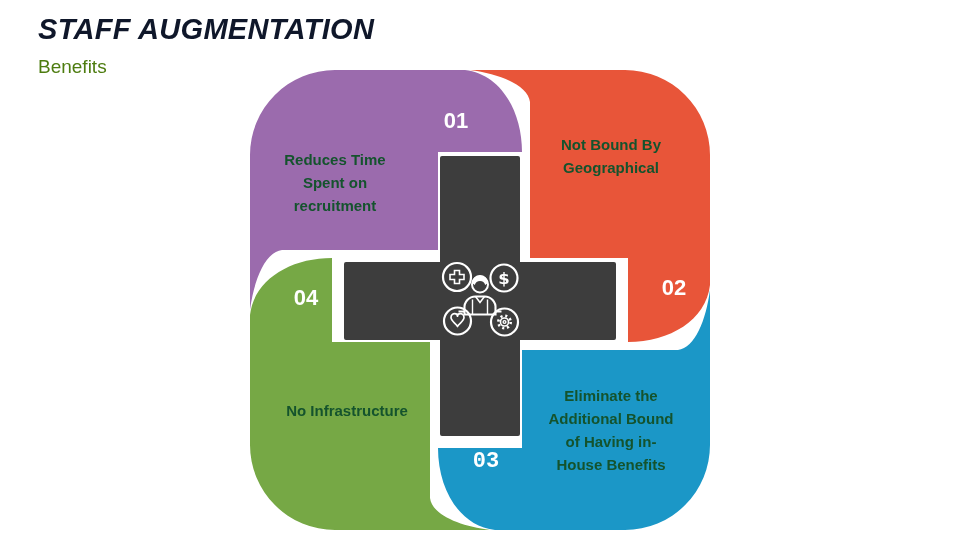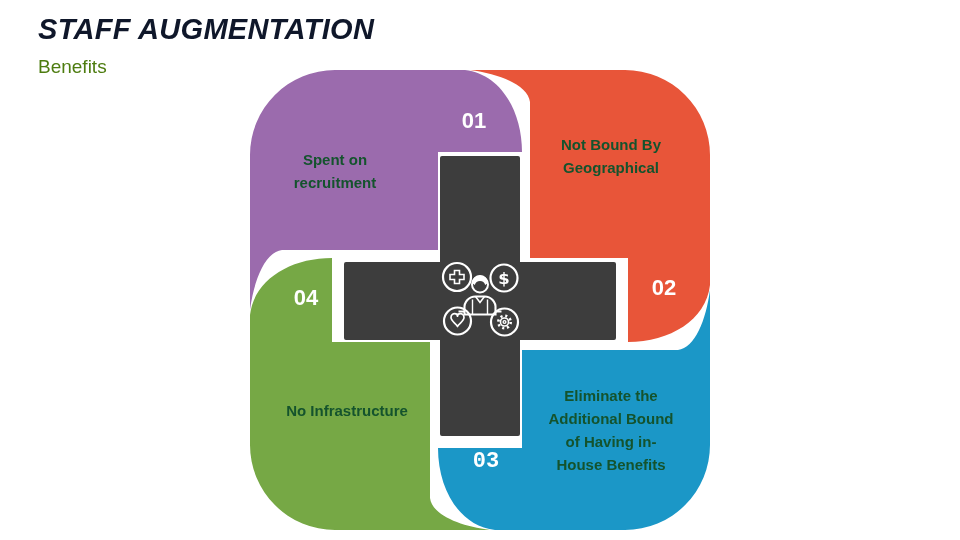--- a/index.html
+++ b/index.html
@@ -14,22 +14,22 @@
   .subtitle{
     position:absolute;left:38px;top:56px;
     font-size:19px;font-weight:normal;color:#4d7c0f;
   }
   .diagram{position:absolute;left:250px;top:70px;width:460px;height:460px;}
   .diagram svg{position:absolute;left:0;top:0;}
   .num{
     position:absolute;width:80px;text-align:center;
     font-size:22px;font-weight:bold;color:#ffffff;line-height:22px;
   }
-  .num.n01{left:184px;top:40px;}
-  .num.n02{left:374px;top:207px;}
+  .num.n01{left:166px;top:40px;}
+  .num.n02{left:384px;top:207px;}
   .num.n03{left:196px;top:381px;font-family:Liberation Mono, monospace;}
   .num.n04{left:16px;top:217px;text-align:center;}
   .label{
     position:absolute;width:170px;text-align:center;
     font-size:15px;font-weight:bold;color:#14532d;line-height:23px;
   }
   .label.l01{left:0px;top:78px;}
   .label.l02{left:276px;top:63px;}
   .label.l03{left:276px;top:314px;}
   .label.l04{left:12px;top:329px;}
@@ -99,20 +99,21 @@
         </g>
       </g>
     </svg>
 
     <div class="num n01">01</div>
     <div class="num n02">02</div>
     <div class="num n03">03</div>
     <div class="num n04">04</div>
 
     <div class="label l01">
+      <div>Reduces Time</div>
       <div>Spent on</div>
       <div>recruitment</div>
     </div>
 
     <div class="label l02">
       <div>Not Bound By</div>
       <div>Geographical</div>
     </div>
 
     <div class="label l03">

